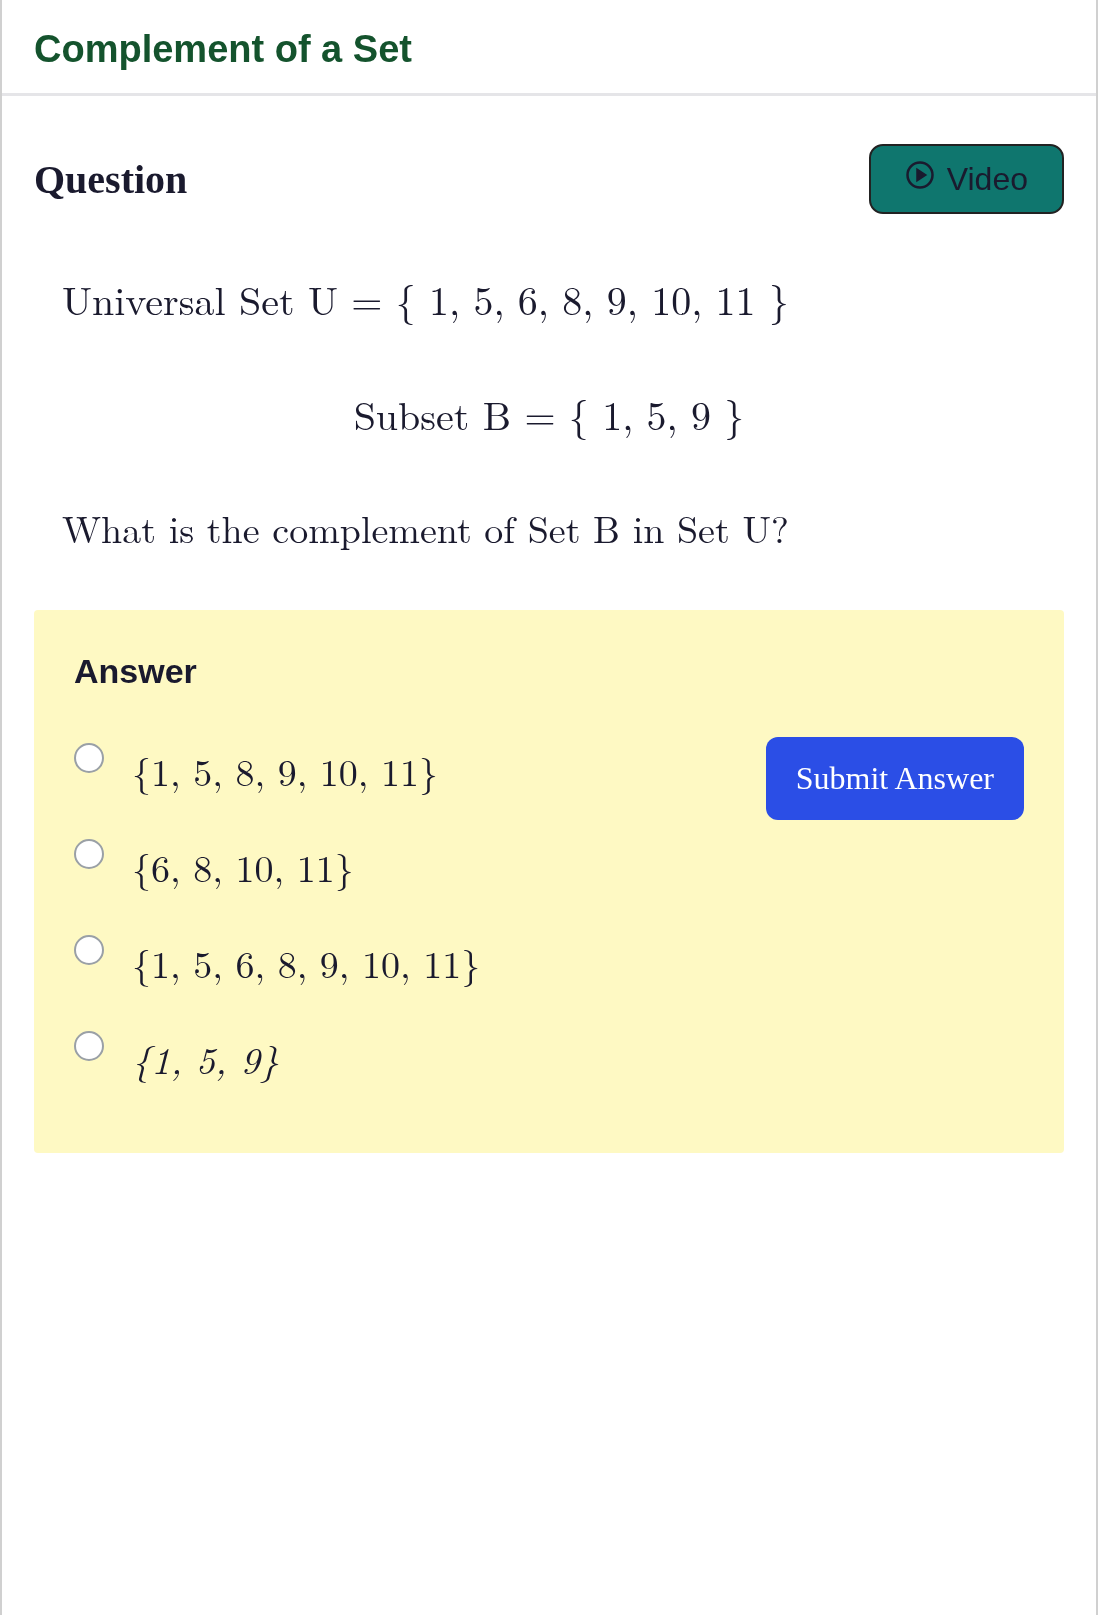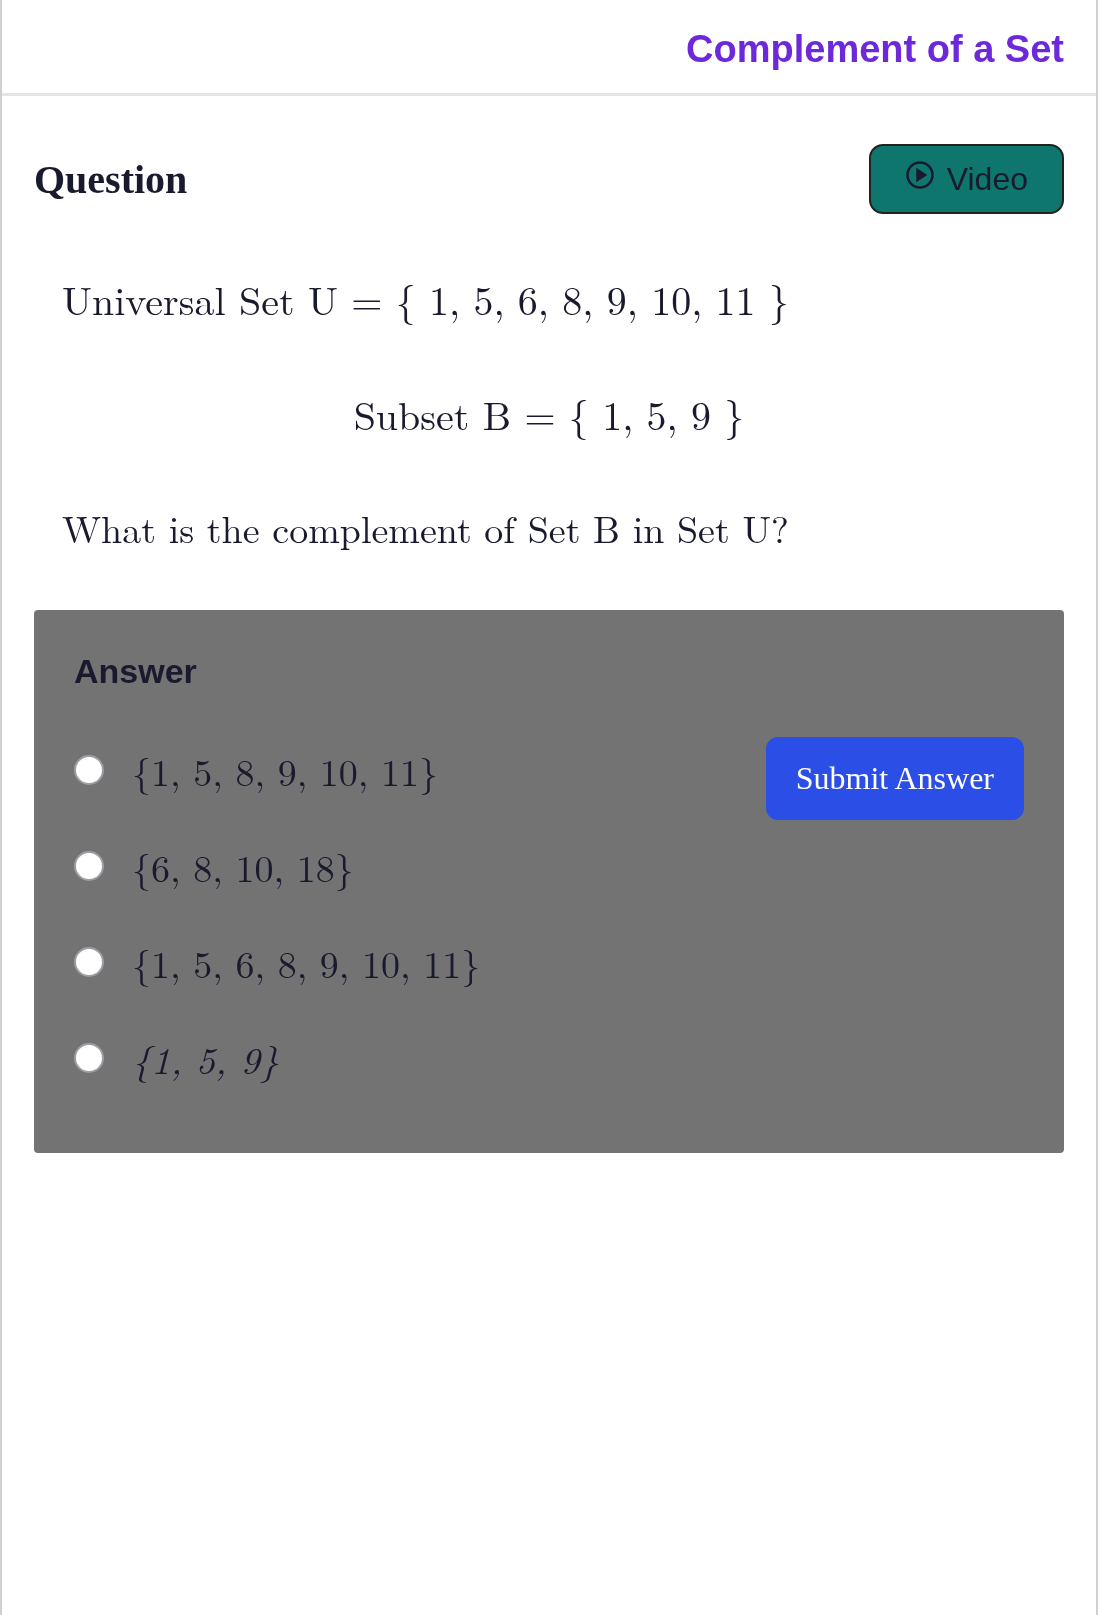--- a/index.html
+++ b/index.html
@@ -15,22 +15,21 @@
     min-height: 1615px;
   }
   .title-bar {
     padding: 28px 32px 22px 32px;
     border-bottom: 3px solid #e5e5e8;
   }
   .title-bar h1 {
     font-family: -apple-system, 'Segoe UI', Helvetica, Arial, sans-serif;
     font-weight: 700;
     font-size: 38px;
-    color: #6d28d9;
-    text-align: right;
+    color: #14532d;
   }
   .content {
     padding: 48px 32px 32px 32px;
   }
   .header-row {
     display: flex;
     align-items: center;
     justify-content: space-between;
     gap: 16px;
     margin-bottom: 56px;
@@ -70,42 +69,42 @@
     padding: 0 10px;
   }
   .math-block.left { text-align: left; padding-left: 28px; }
   .prompt {
     font-family: 'Latin Modern Roman', Georgia, serif;
     font-size: 38px;
     padding-left: 28px;
     margin-bottom: 56px;
   }
   .answer-panel {
-    background: #737373;
+    background: #fef9c3;
     border-radius: 4px;
     padding: 42px 40px 60px 40px;
     position: relative;
   }
   .answer-title {
     font-family: -apple-system, 'Segoe UI', Helvetica, Arial, sans-serif;
     font-weight: 700;
     font-size: 34px;
     margin-bottom: 52px;
   }
   .answer-body {
     display: flex;
     gap: 30px;
     align-items: flex-start;
   }
   .options {
     flex: 1 1 auto;
   }
   .option {
     display: flex;
-    align-items: center;
+    align-items: flex-start;
     gap: 28px;
     margin-bottom: 42px;
     cursor: pointer;
   }
   .option:last-child { margin-bottom: 8px; font-style: italic; }
   .radio {
     width: 30px; height: 30px;
     border: 2px solid #9aa0a6;
     border-radius: 50%;
     flex: 0 0 auto;
@@ -169,21 +168,21 @@
       <div class="answer-body">
         <div class="options">
 
           <label class="option">
             <span class="radio"></span>
             <span class="option-text">{1, 5, 8, 9, 10, 11}</span>
           </label>
 
           <label class="option">
             <span class="radio"></span>
-            <span class="option-text">{6, 8, 10, 18}</span>
+            <span class="option-text">{6, 8, 10, 11}</span>
           </label>
 
           <label class="option">
             <span class="radio"></span>
             <span class="option-text">{1, 5, 6, 8, 9, 10, 11}</span>
           </label>
 
           <label class="option">
             <span class="radio"></span>
             <span class="option-text">{1, 5, 9}</span>

